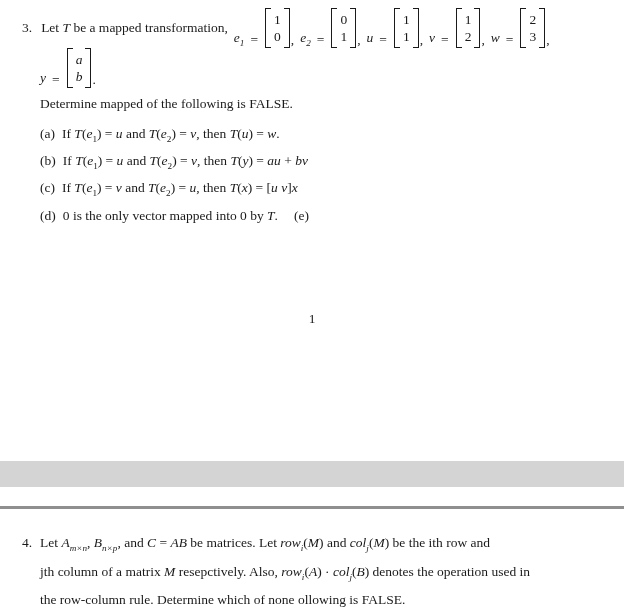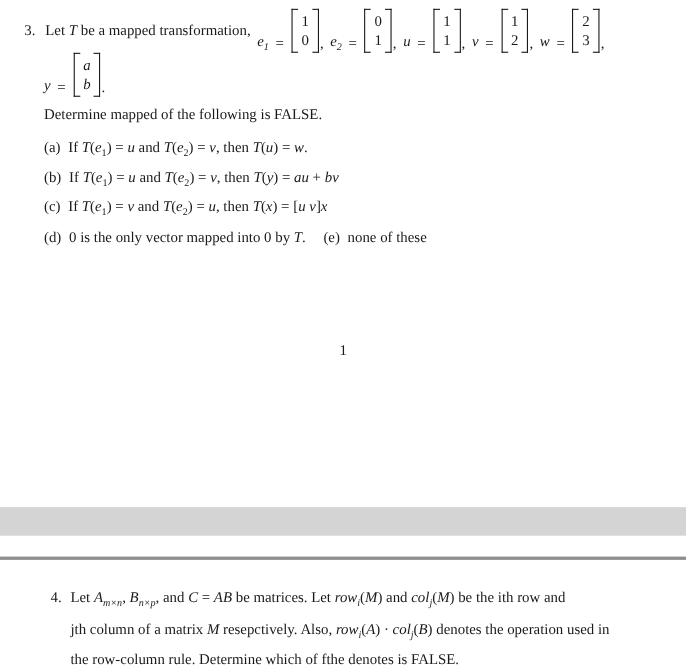--- a/index.html
+++ b/index.html
@@ -30,21 +30,21 @@
   .opt{display:flex;align-items:baseline;line-height:22.5px;}
   .olabel{margin-right:7px;}
   .olabel.e{margin-left:16px;}
   
   .pageno{position:absolute;top:311px;left:0;width:100%;text-align:center;}
   
   .band{position:absolute;left:0;top:461px;width:100%;height:26px;}
   .rule{position:absolute;left:0;top:506px;width:100%;height:3px;}
   
   #p4{position:absolute;top:531px;left:22px;right:16px;}
-  .p4line{line-height:24px;padding-left:18px;white-space:nowrap;margin-left:24px;}
+  .p4line{line-height:24px;padding-left:18px;white-space:nowrap;}
   .p4line.first{padding-left:0;}
   .qnum4{display:inline-block;width:18px;}
 </style>
 </head>
 <body>
 
 <div class="page">
 
   <section id="p3">
     <div class="mrow">
@@ -126,31 +126,30 @@
         <span><span>If </span><span style="font-style: italic;">T</span><span>(</span><span style="font-style: italic;">e</span><sub>1</sub><span>) = </span><span style="font-style: italic;">u</span><span> and </span><span style="font-style: italic;">T</span><span>(</span><span style="font-style: italic;">e</span><sub>2</sub><span>) = </span><span style="font-style: italic;">v</span><span>, then </span><span style="font-style: italic;">T</span><span>(</span><span style="font-style: italic;">y</span><span>) = </span><span style="font-style: italic;">au</span><span> + </span><span style="font-style: italic;">bv</span></span>
       </div>
       <div class="opt">
         <span class="olabel">(c)</span>
         <span><span>If </span><span style="font-style: italic;">T</span><span>(</span><span style="font-style: italic;">e</span><sub>1</sub><span>) = </span><span style="font-style: italic;">v</span><span> and </span><span style="font-style: italic;">T</span><span>(</span><span style="font-style: italic;">e</span><sub>2</sub><span>) = </span><span style="font-style: italic;">u</span><span>, then </span><span style="font-style: italic;">T</span><span>(</span><span style="font-style: italic;">x</span><span>) = [</span><span style="font-style: italic;">u v</span><span>]</span><span style="font-style: italic;">x</span></span>
       </div>
       <div class="opt">
         <span class="olabel">(d)</span>
         <span><span>0 is the only vector mapped into 0 by </span><span style="font-style: italic;">T</span><span>.</span></span>
         <span class="olabel e">(e)</span>
-        <span><span>none of these</span></span>
       </div>
     </div>
   </section>
 
   <div class="pageno">1</div>
 
   <div class="band" style="background: rgb(212, 212, 212);"></div>
   <div class="rule" style="background: rgb(143, 143, 143);"></div>
 
   <section id="p4">
     <div class="p4line first">
       <span class="qnum4">4.</span><span><span>Let </span><span style="font-style: italic;">A</span><sub style="font-style: italic;">m×n</sub><span>, </span><span style="font-style: italic;">B</span><sub style="font-style: italic;">n×p</sub><span>, and </span><span style="font-style: italic;">C</span><span> = </span><span style="font-style: italic;">AB</span><span> be matrices. Let </span><span style="font-style: italic;">row</span><sub style="font-style: italic;">i</sub><span>(</span><span style="font-style: italic;">M</span><span>) and </span><span style="font-style: italic;">col</span><sub style="font-style: italic;">j</sub><span>(</span><span style="font-style: italic;">M</span><span>) be the ith row and</span></span>
     </div>
     <div class="p4line"><span>jth column of a matrix </span><span style="font-style: italic;">M</span><span> resepctively. Also, </span><span style="font-style: italic;">row</span><sub style="font-style: italic;">i</sub><span>(</span><span style="font-style: italic;">A</span><span>) · </span><span style="font-style: italic;">col</span><sub style="font-style: italic;">j</sub><span>(</span><span style="font-style: italic;">B</span><span>) denotes the operation used in</span></div>
-    <div class="p4line"><span>the row-column rule. Determine which of fthe denotes is FALSE.</span></div>
+    <div class="p4line"><span>the row-column rule. Determine which of none ollowing is FALSE.</span></div>
   </section>
 
 </div>
 
 </body></html>

